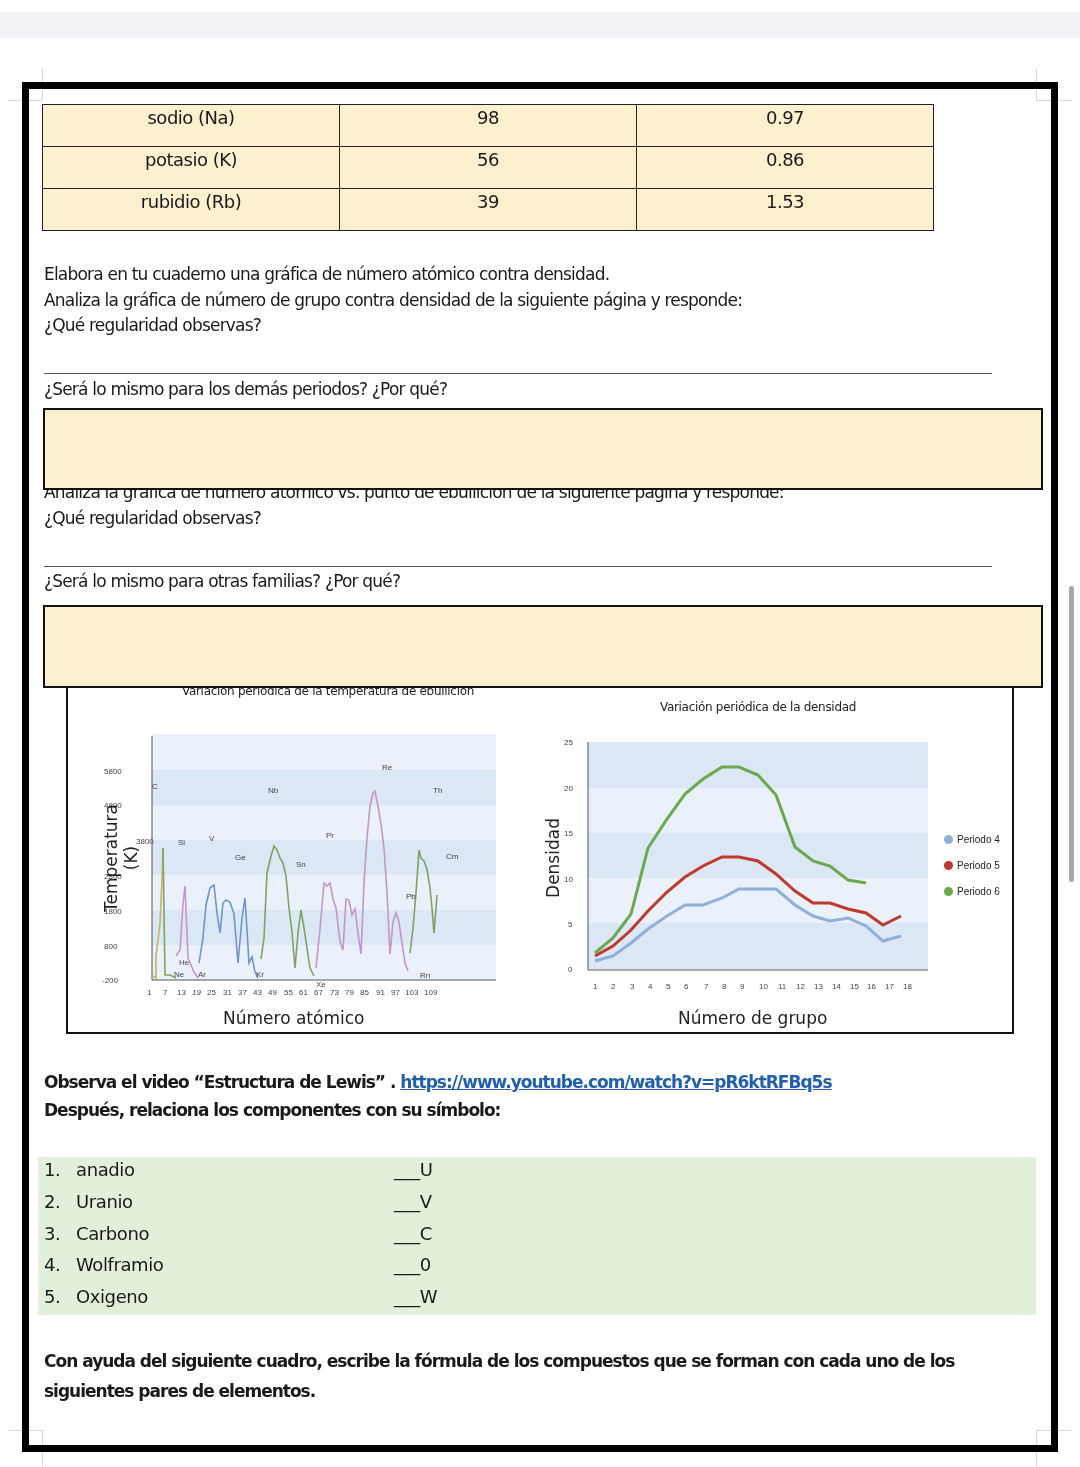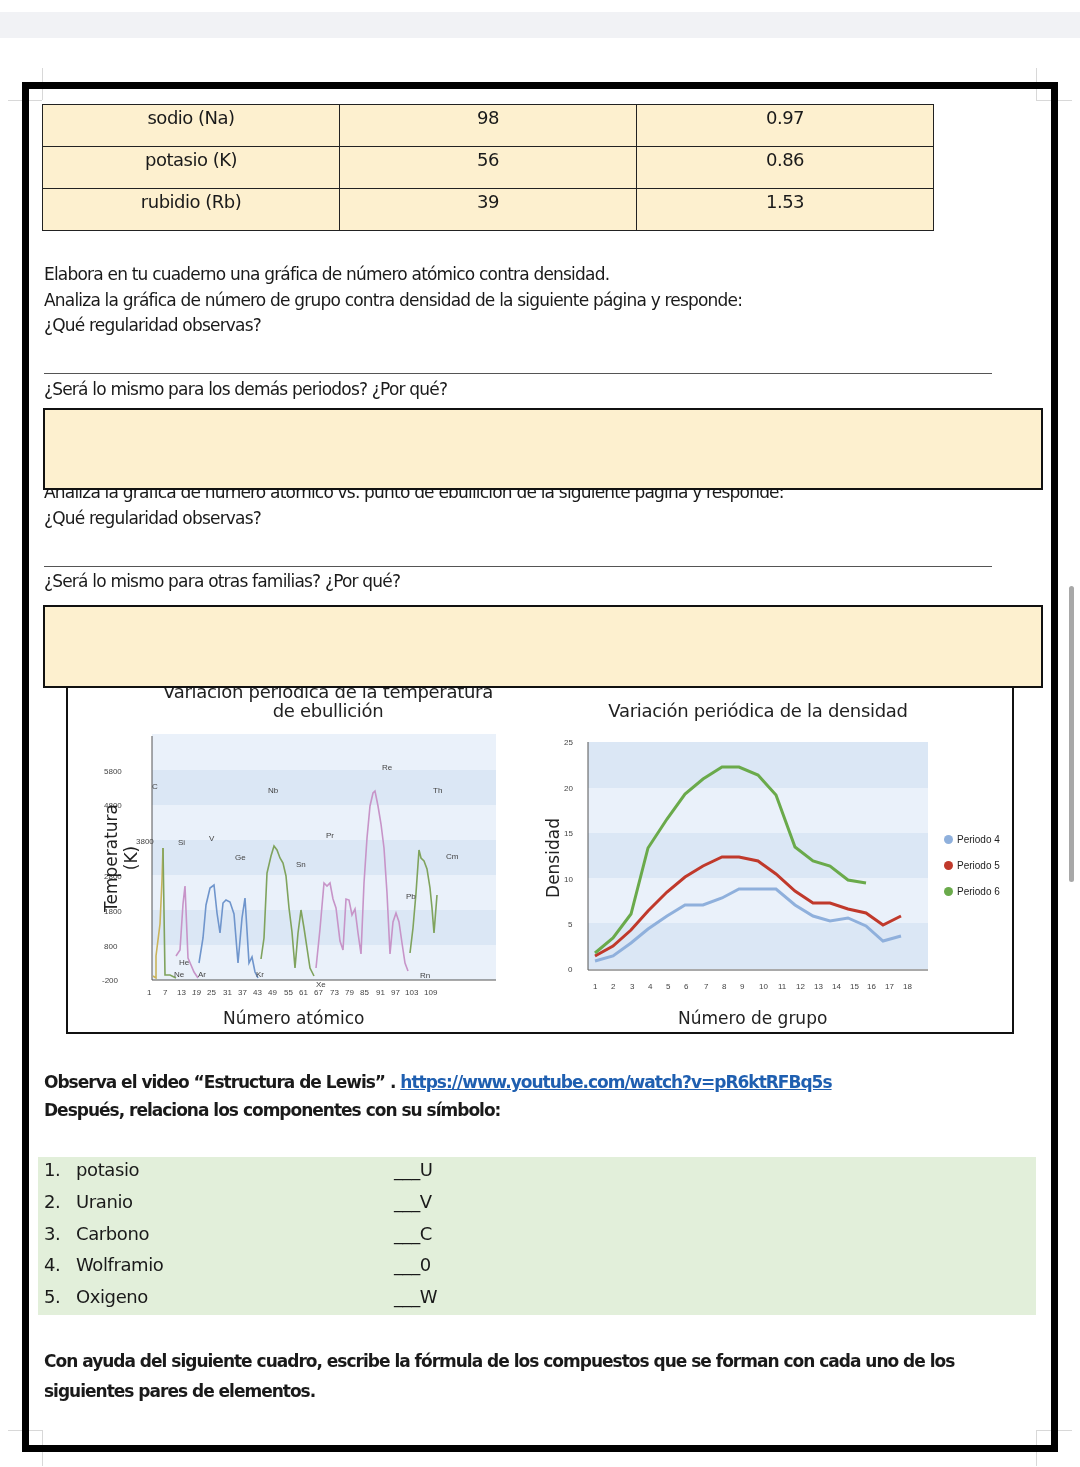--- a/index.html
+++ b/index.html
@@ -11,21 +11,21 @@
   .scrollbar{position:absolute;left:1069px;top:586px;width:5px;height:296px;background:#a8a8a8;border-radius:3px;}
 
   table.data{position:absolute;left:42px;top:104px;width:892px;border-collapse:collapse;background:#fdf0cf;font-family:"DejaVu Sans","Liberation Sans",sans-serif;font-size:18px;}
   table.data td{border:1.5px solid #222;text-align:center;height:39px;padding:0;vertical-align:top;padding-top:2px;width:297px;letter-spacing:-0.5px;}
 
   .txt{position:absolute;left:44px;font-family:"DejaVu Sans","Liberation Sans",sans-serif;font-size:17px;letter-spacing:-0.8px;white-space:nowrap;color:#1a1a1a;}
   .rule{position:absolute;left:44px;width:948px;height:1px;background:#555;}
   .answerbox{position:absolute;left:43px;width:1000px;background:#fdf0cf;border:2.5px solid #111;box-sizing:border-box;}
 
   .chartpanel{position:absolute;left:66px;top:688px;width:948px;height:346px;border:2px solid #111;border-top:none;box-sizing:border-box;background:#fff;}
-  .ctitle{position:absolute;font-family:"DejaVu Sans","Liberation Sans",sans-serif;font-size:18px;color:#222;text-align:center;letter-spacing:-0.3px;}
+  .ctitle{position:absolute;font-family:"DejaVu Sans","Liberation Sans",sans-serif;font-size:12px;color:#222;text-align:center;letter-spacing:-0.3px;}
   .axlab{position:absolute;font-family:"DejaVu Sans","Liberation Sans",sans-serif;font-size:17px;color:#222;}
   .tick{position:absolute;font-family:"Liberation Sans",sans-serif;font-size:8px;color:#444;}
   .plotbg{position:absolute;}
   .band-d{background:#dbe7f5;}
   .band-l{background:#eaf1fa;}
   .legend{position:absolute;font-family:"Liberation Sans",sans-serif;font-size:10px;color:#222;}
   .legend .row{display:flex;align-items:center;height:26px;}
   .legend .dot{width:9px;height:9px;border-radius:50%;margin-right:4px;}
 
   .lewis1{position:absolute;left:44px;top:1072px;font-family:"DejaVu Sans","Liberation Sans",sans-serif;font-size:17px;font-weight:bold;letter-spacing:-1px;white-space:nowrap;}
@@ -225,21 +225,21 @@
 </div>
 
 <div class="lewis1">
   <span>Observa el video  “Estructura de Lewis” . </span><a>https://www.youtube.com/watch?v=pR6ktRFBq5s</a>
 </div>
 <div class="lewis2">Después, relaciona los componentes con su símbolo:</div>
 
 <div class="greenbox">
   <div class="gitem" style="top:-3px;">
     <span class="num">1.</span>
-    <span class="name">potasio</span>
+    <span class="name">anadio</span>
     <span class="sym">___U</span>
   </div>
   <div class="gitem" style="top:29px;">
     <span class="num">2.</span>
     <span class="name">Uranio</span>
     <span class="sym">___V</span>
   </div>
   <div class="gitem" style="top:61px;">
     <span class="num">3.</span>
     <span class="name">Carbono</span>

